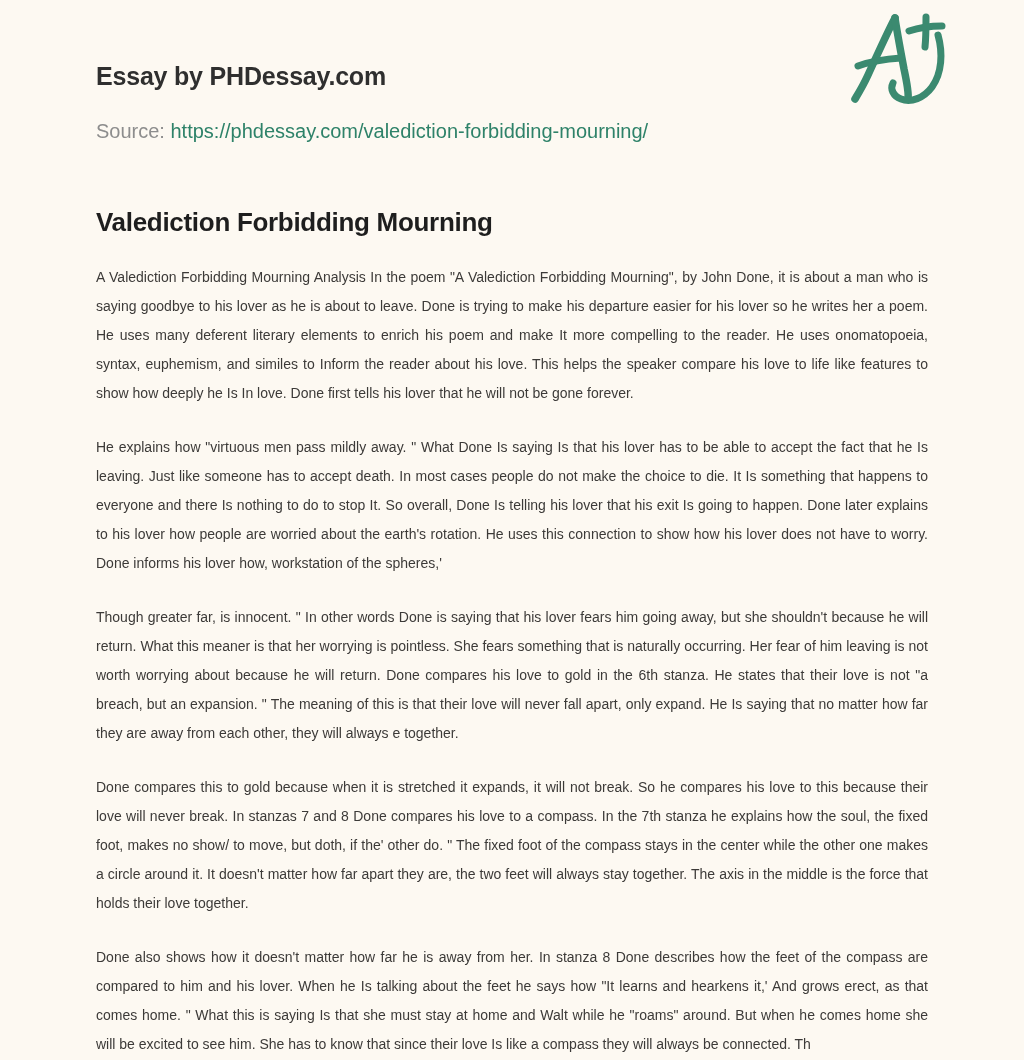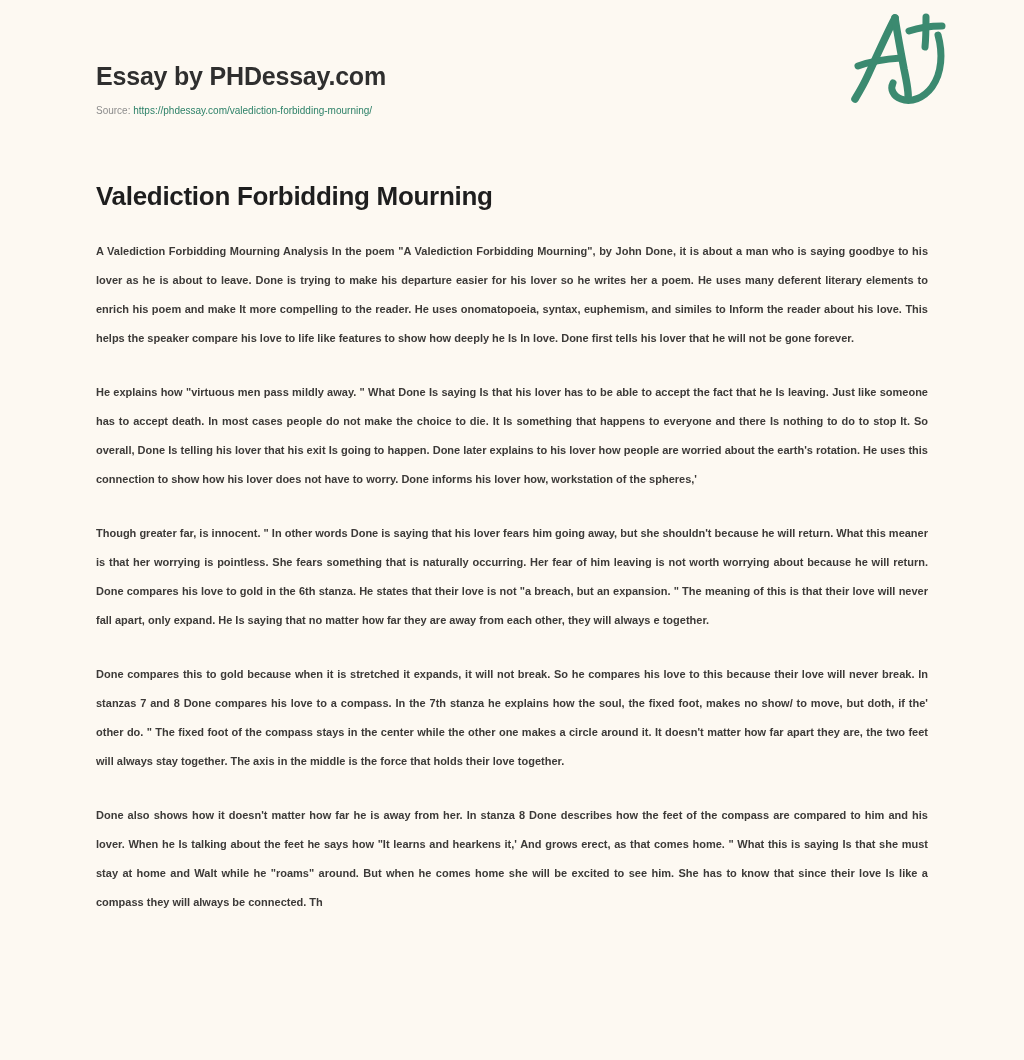--- a/index.html
+++ b/index.html
@@ -31,22 +31,22 @@
 
   .brand-line {
     font-size: 25px;
     font-weight: bold;
     color: #2f2f2f;
     letter-spacing: -0.2px;
     line-height: 1.1;
   }
 
   .source-line {
-    margin-top: 14px;
-    font-size: 10px;
+    margin-top: 28px;
+    font-size: 20px;
     color: #8d8d8d;
     line-height: 1.2;
     white-space: nowrap;
   }
 
   .source-label {
     color: #8d8d8d;
   }
 
   .source-url {
@@ -78,27 +78,26 @@
     line-height: 1.2;
   }
 
   
   .article {
     margin-top: 25px;
   }
 
   .article p {
     margin: 0 0 25px 0;
-    font-size: 11px;
+    font-size: 14px;
     line-height: 29px;
     color: #3c3a38;
     text-align: justify;
     text-justify: inter-word;
     hyphens: none;
-    font-weight: bold;
   }
   .article p:last-child {
     margin-bottom: 0;
   }
 </style>
 </head>
 <body>
 
 <div class="page">
 

